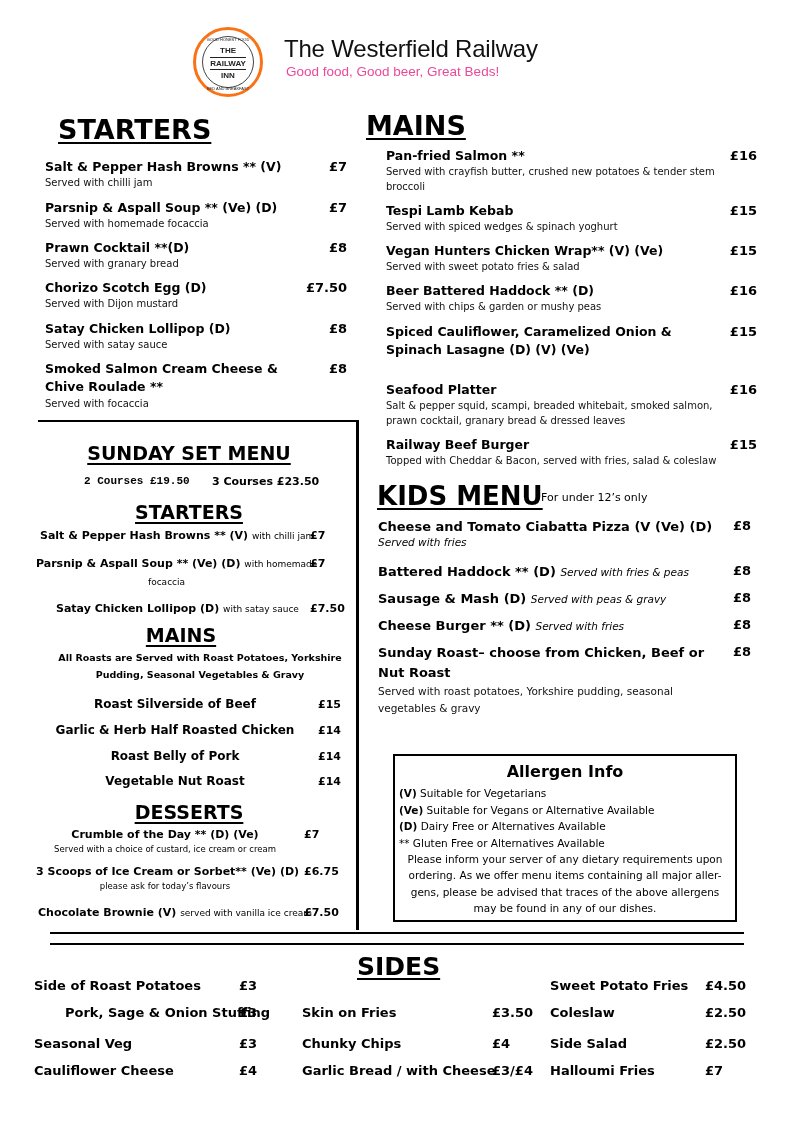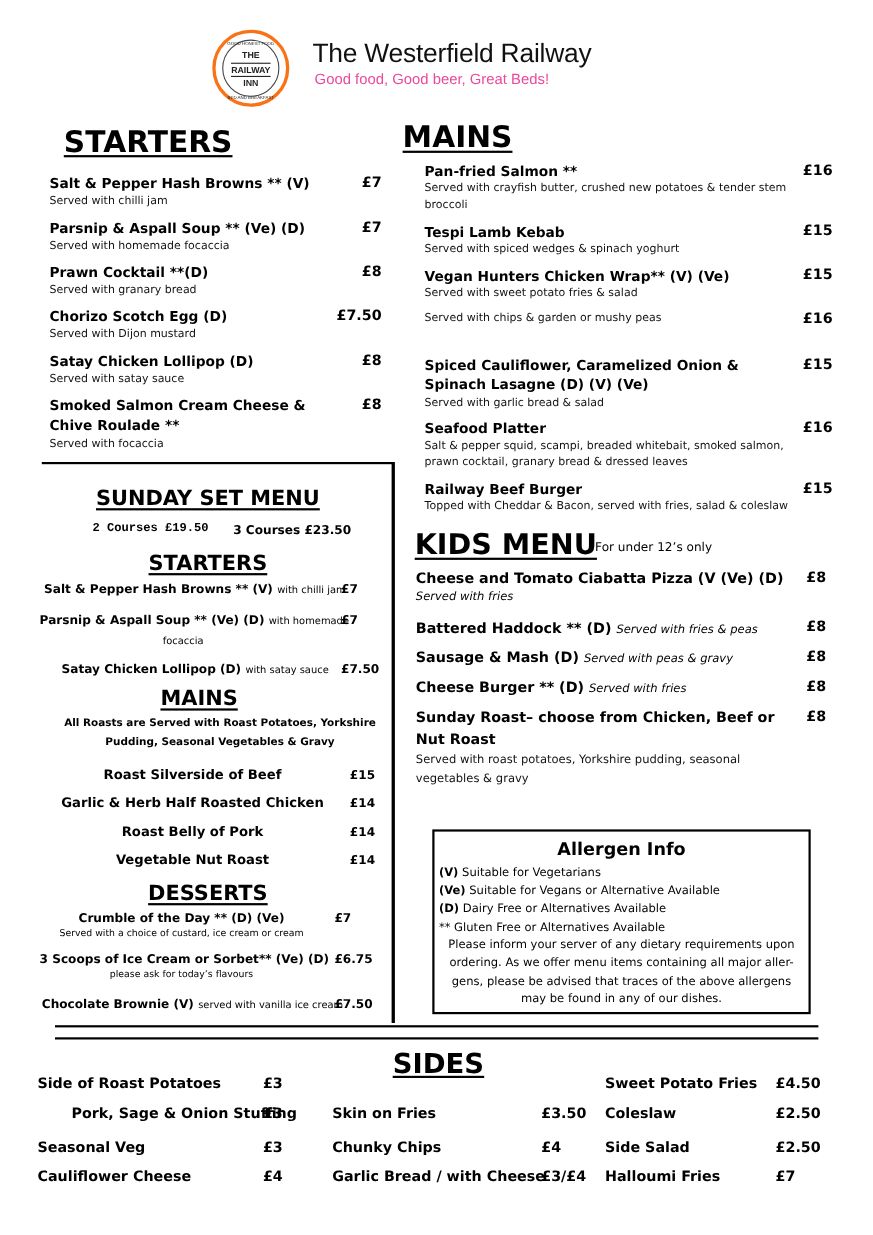--- a/index.html
+++ b/index.html
@@ -184,27 +184,27 @@
   </div>
   <div class="price" style="right:37px;top:203px;">£15</div>
 
   <div class="abs" style="left:386px;top:242px;width:330px;">
     <div class="item-name">Vegan Hunters Chicken Wrap** (V) (Ve)</div>
     <div class="item-desc">Served with sweet potato fries &amp; salad</div>
   </div>
   <div class="price" style="right:37px;top:243px;">£15</div>
 
   <div class="abs" style="left:386px;top:282px;width:330px;">
+    <div class="item-name">Beer Battered Haddock  ** (D)</div>
     <div class="item-desc">Served with chips &amp; garden or mushy peas</div>
   </div>
   <div class="price" style="right:37px;top:283px;">£16</div>
 
   <div class="abs" style="left:386px;top:323px;width:320px;">
     <div class="item-name" style="line-height:18px;">Spiced Cauliflower, Caramelized Onion &amp;  Spinach Lasagne (D) (V) (Ve)</div>
-    <div class="item-desc">Served with garlic bread &amp; salad</div>
   </div>
   <div class="price" style="right:37px;top:324px;">£15</div>
 
   <div class="abs" style="left:386px;top:381px;width:330px;">
     <div class="item-name">Seafood Platter</div>
     <div class="item-desc">Salt &amp; pepper squid, scampi, breaded whitebait, smoked  salmon, prawn cocktail, granary bread &amp; dressed leaves</div>
   </div>
   <div class="price" style="right:37px;top:382px;">£16</div>
 
   <div class="abs" style="left:386px;top:436px;width:360px;">

